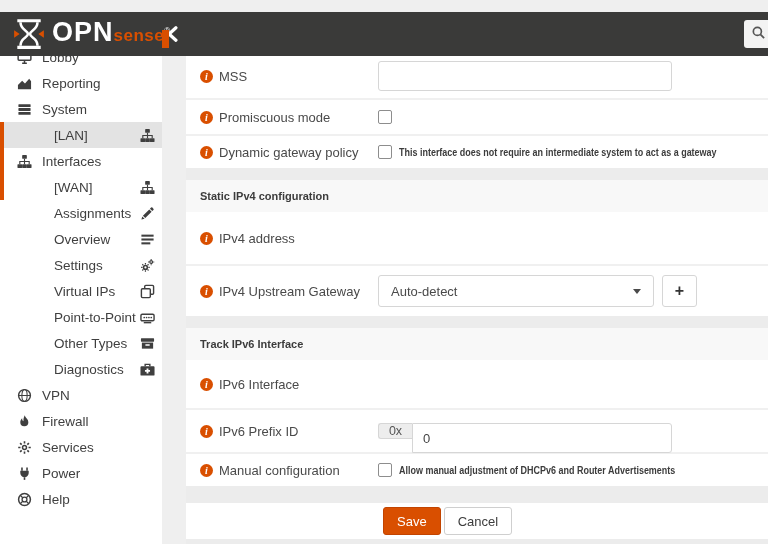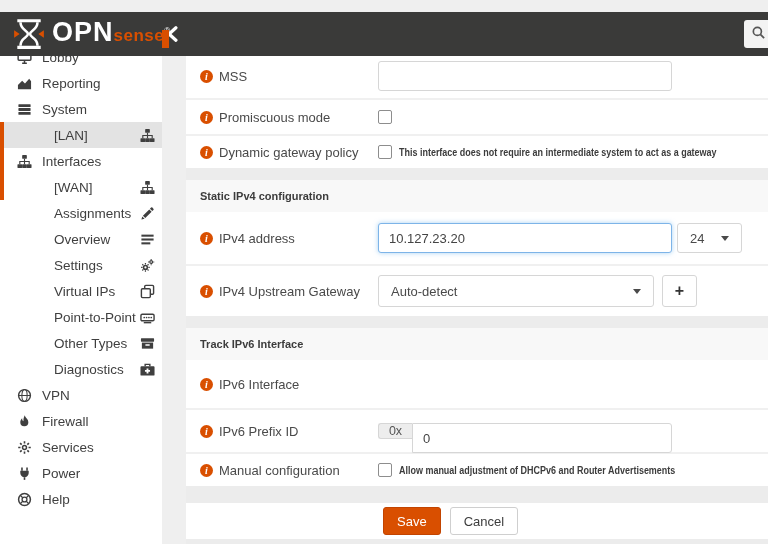--- a/index.html
+++ b/index.html
@@ -49,21 +49,21 @@
   .cb-label { font-weight:bold; font-size:11.5px; color:#3c3c3c; white-space:nowrap; margin-left:7px; transform:scaleX(.78); transform-origin:left center; }
   .sel { height:32px; background:#fff; border:1px solid #d6d6d6; border-radius:3px; display:flex; align-items:center; padding:0 12px; font-size:13px; color:#4a4a4a; cursor:pointer; }
   .sel .caret { margin-left:auto; width:0; height:0; border-left:4px solid transparent; border-right:4px solid transparent; border-top:5px solid #4a4a4a; }
   .btn-add { height:32px; width:35px; margin-left:8px; background:#fff; border:1px solid #d6d6d6; border-radius:3px; font-size:16px; font-weight:bold; color:#333; cursor:pointer; display:flex; align-items:center; justify-content:center; }
   .igroup { display:flex; align-items:stretch; height:16px; }
   .igroup .addon { width:34px; background:#ededed; border:1px solid #d6d6d6; border-right:none; border-radius:3px 0 0 3px; display:flex; align-items:center; justify-content:center; font-size:12.5px; color:#555; }
   .igroup input { border-radius:0 3px 3px 0; }
   .btn-row { display:flex; align-items:center; background:#fff; padding-left:197px; }
   .btn { height:28px; padding:0 13px; border-radius:3px; font-size:13px; cursor:pointer; border:1px solid transparent; font-family:"Liberation Sans",sans-serif; }
   .btn-save { background:var(--accent); border-color:#c24400; color:#fff; margin-right:3px; }
-  .btn-cancel { background:#fff; border-color:#cfcfcf; color:#3c3c3c;margin-left:6px; }
+  .btn-cancel { background:#fff; border-color:#cfcfcf; color:#3c3c3c; }
 </style>
 </head>
 <body>
 
 <div id="app">
 
   <div class="header">
     <div class="brand">
       <span class="brand-mark">
         <svg width="34" height="32" viewBox="0 0 32 30">
@@ -332,27 +332,20 @@
     </div>
 
     <div class="gap" style="height:12px;"></div>
     <div class="sec-hdr" style="height:32px;">Static IPv4 configuration</div>
 
     <div class="row" style="height:52px;">
       <div class="lbl">
         <span class="info">i</span>
         <span>IPv4 address</span>
       </div>
-      <div class="ctl">
-        <input type="text" class="focused" style="width: 294px;" value="10.127.23.20">
-        <div class="sel" style="width:65px; margin-left:5px; height:30px;">
-          <span>24</span>
-          <span class="caret"></span>
-        </div>
-      </div>
     </div>
     <div class="sep"></div>
 
     <div class="row" style="height:50px;">
       <div class="lbl">
         <span class="info">i</span>
         <span>IPv4 Upstream Gateway</span>
       </div>
       <div class="ctl">
         <div class="sel" style="width:276px;">

